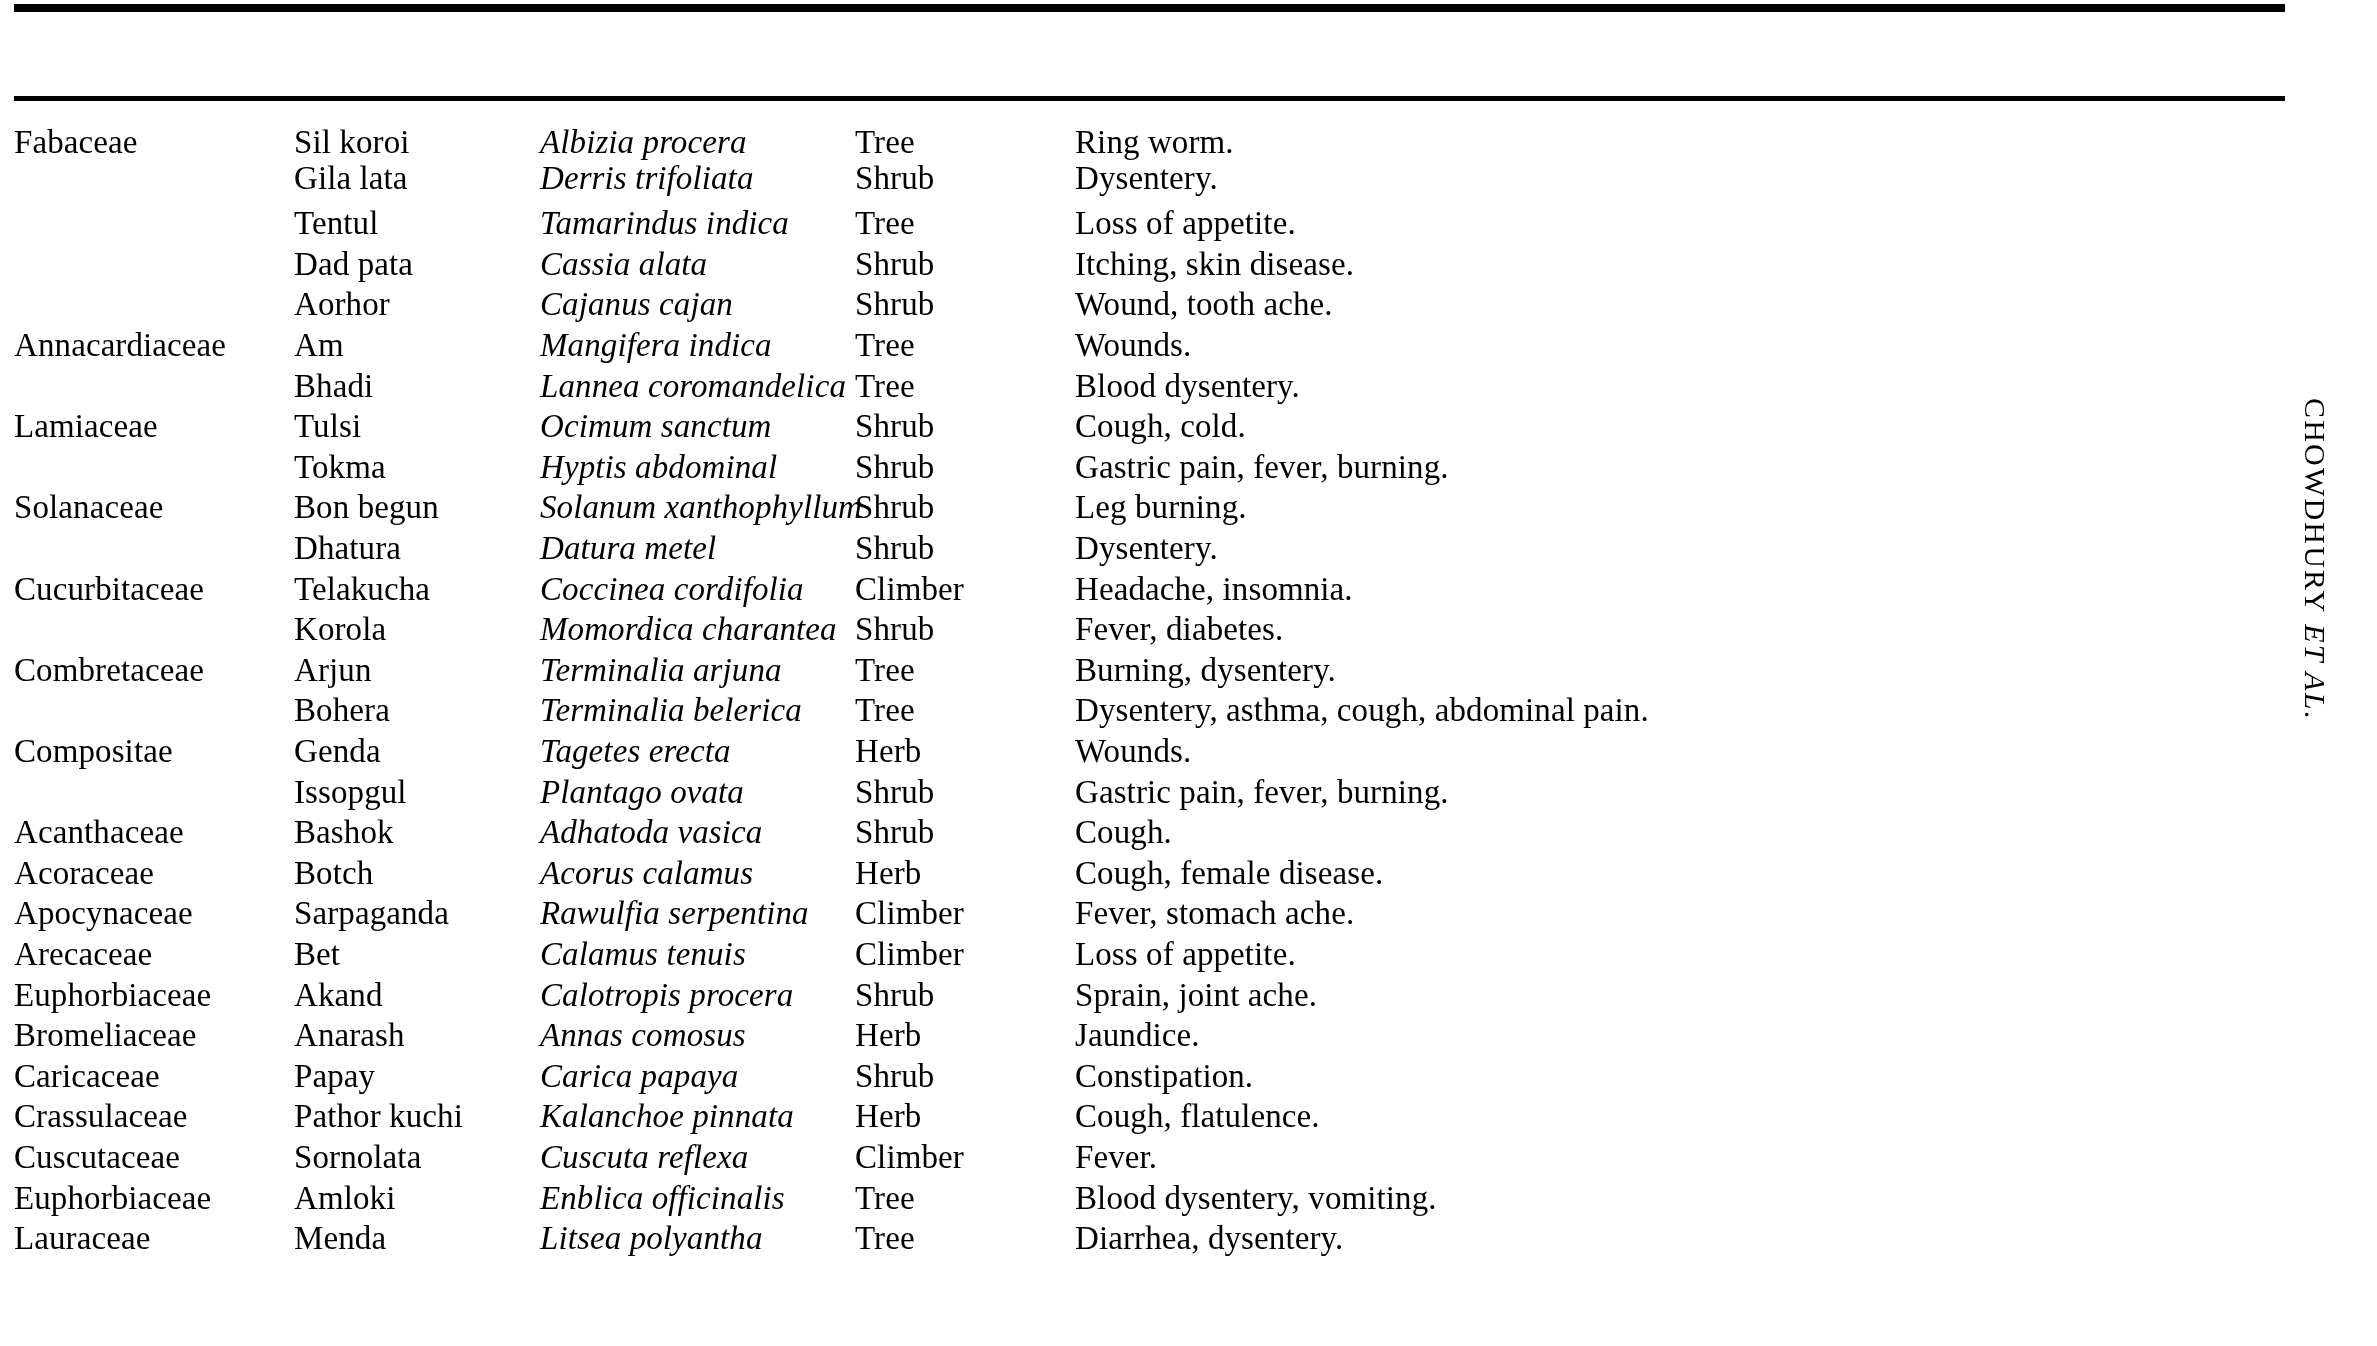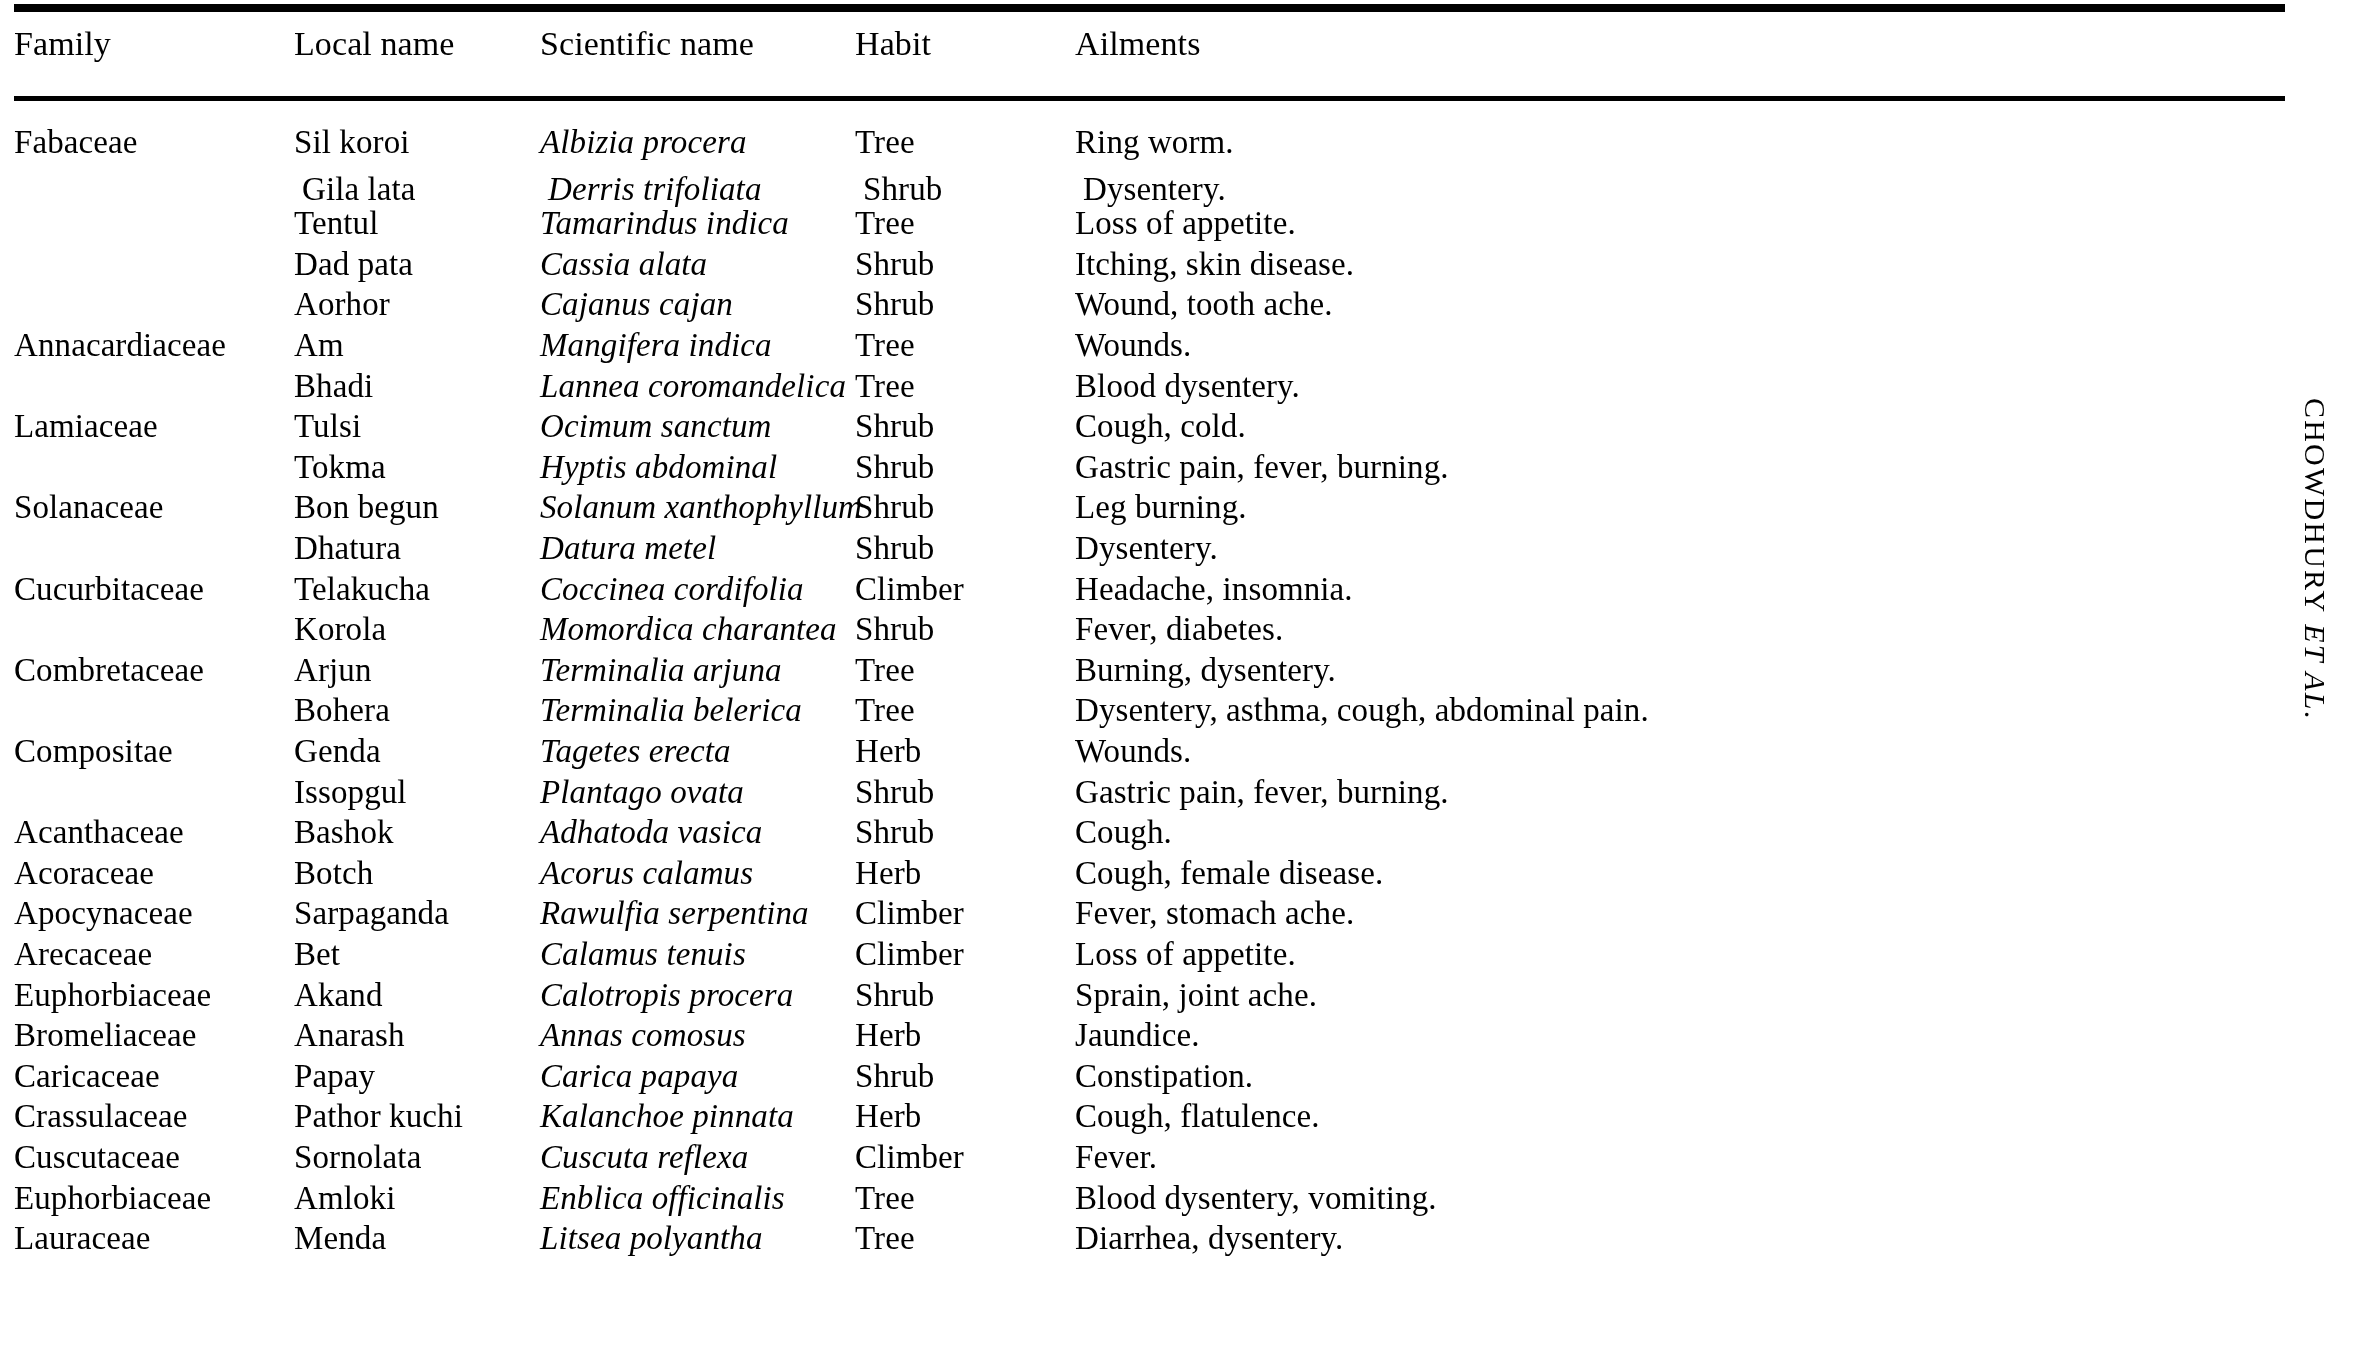--- a/index.html
+++ b/index.html
@@ -104,39 +104,32 @@
   .rh-authors { font-style: normal; }
   .rh-etal    { font-style: italic; }
 </style>
 </head>
 <body>
 
 <div class="page">
 
   <div class="rule rule-top"></div>
 
-  <div class="header-row">
-    <div class="cell col-family">Family</div>
-    <div class="cell col-local">Local name</div>
-    <div class="cell col-scientific" style="font-style:normal;">Scientific name</div>
-    <div class="cell col-habit">Habit</div>
-    <div class="cell col-ailments">Ailments</div>
-  </div>
 
   <div class="rule rule-header"></div>
 
   <div class="table" id="table-body">
       <div class="row" style="top: 122px;">
         <div class="cell col-family">Fabaceae</div>
         <div class="cell col-local">Sil koroi</div>
         <div class="cell col-scientific">Albizia procera</div>
         <div class="cell col-habit">Tree</div>
         <div class="cell col-ailments">Ring worm.</div>
       </div>
-      <div class="row" style="top: 169px; margin-left: 8px;">
+      <div class="row" style="top: 158px;">
         <div class="cell col-family"></div>
         <div class="cell col-local">Gila lata</div>
         <div class="cell col-scientific">Derris trifoliata</div>
         <div class="cell col-habit">Shrub</div>
         <div class="cell col-ailments">Dysentery.</div>
       </div>
       <div class="row" style="top: 203.2px;">
         <div class="cell col-family"></div>
         <div class="cell col-local">Tentul</div>
         <div class="cell col-scientific">Tamarindus indica</div>

